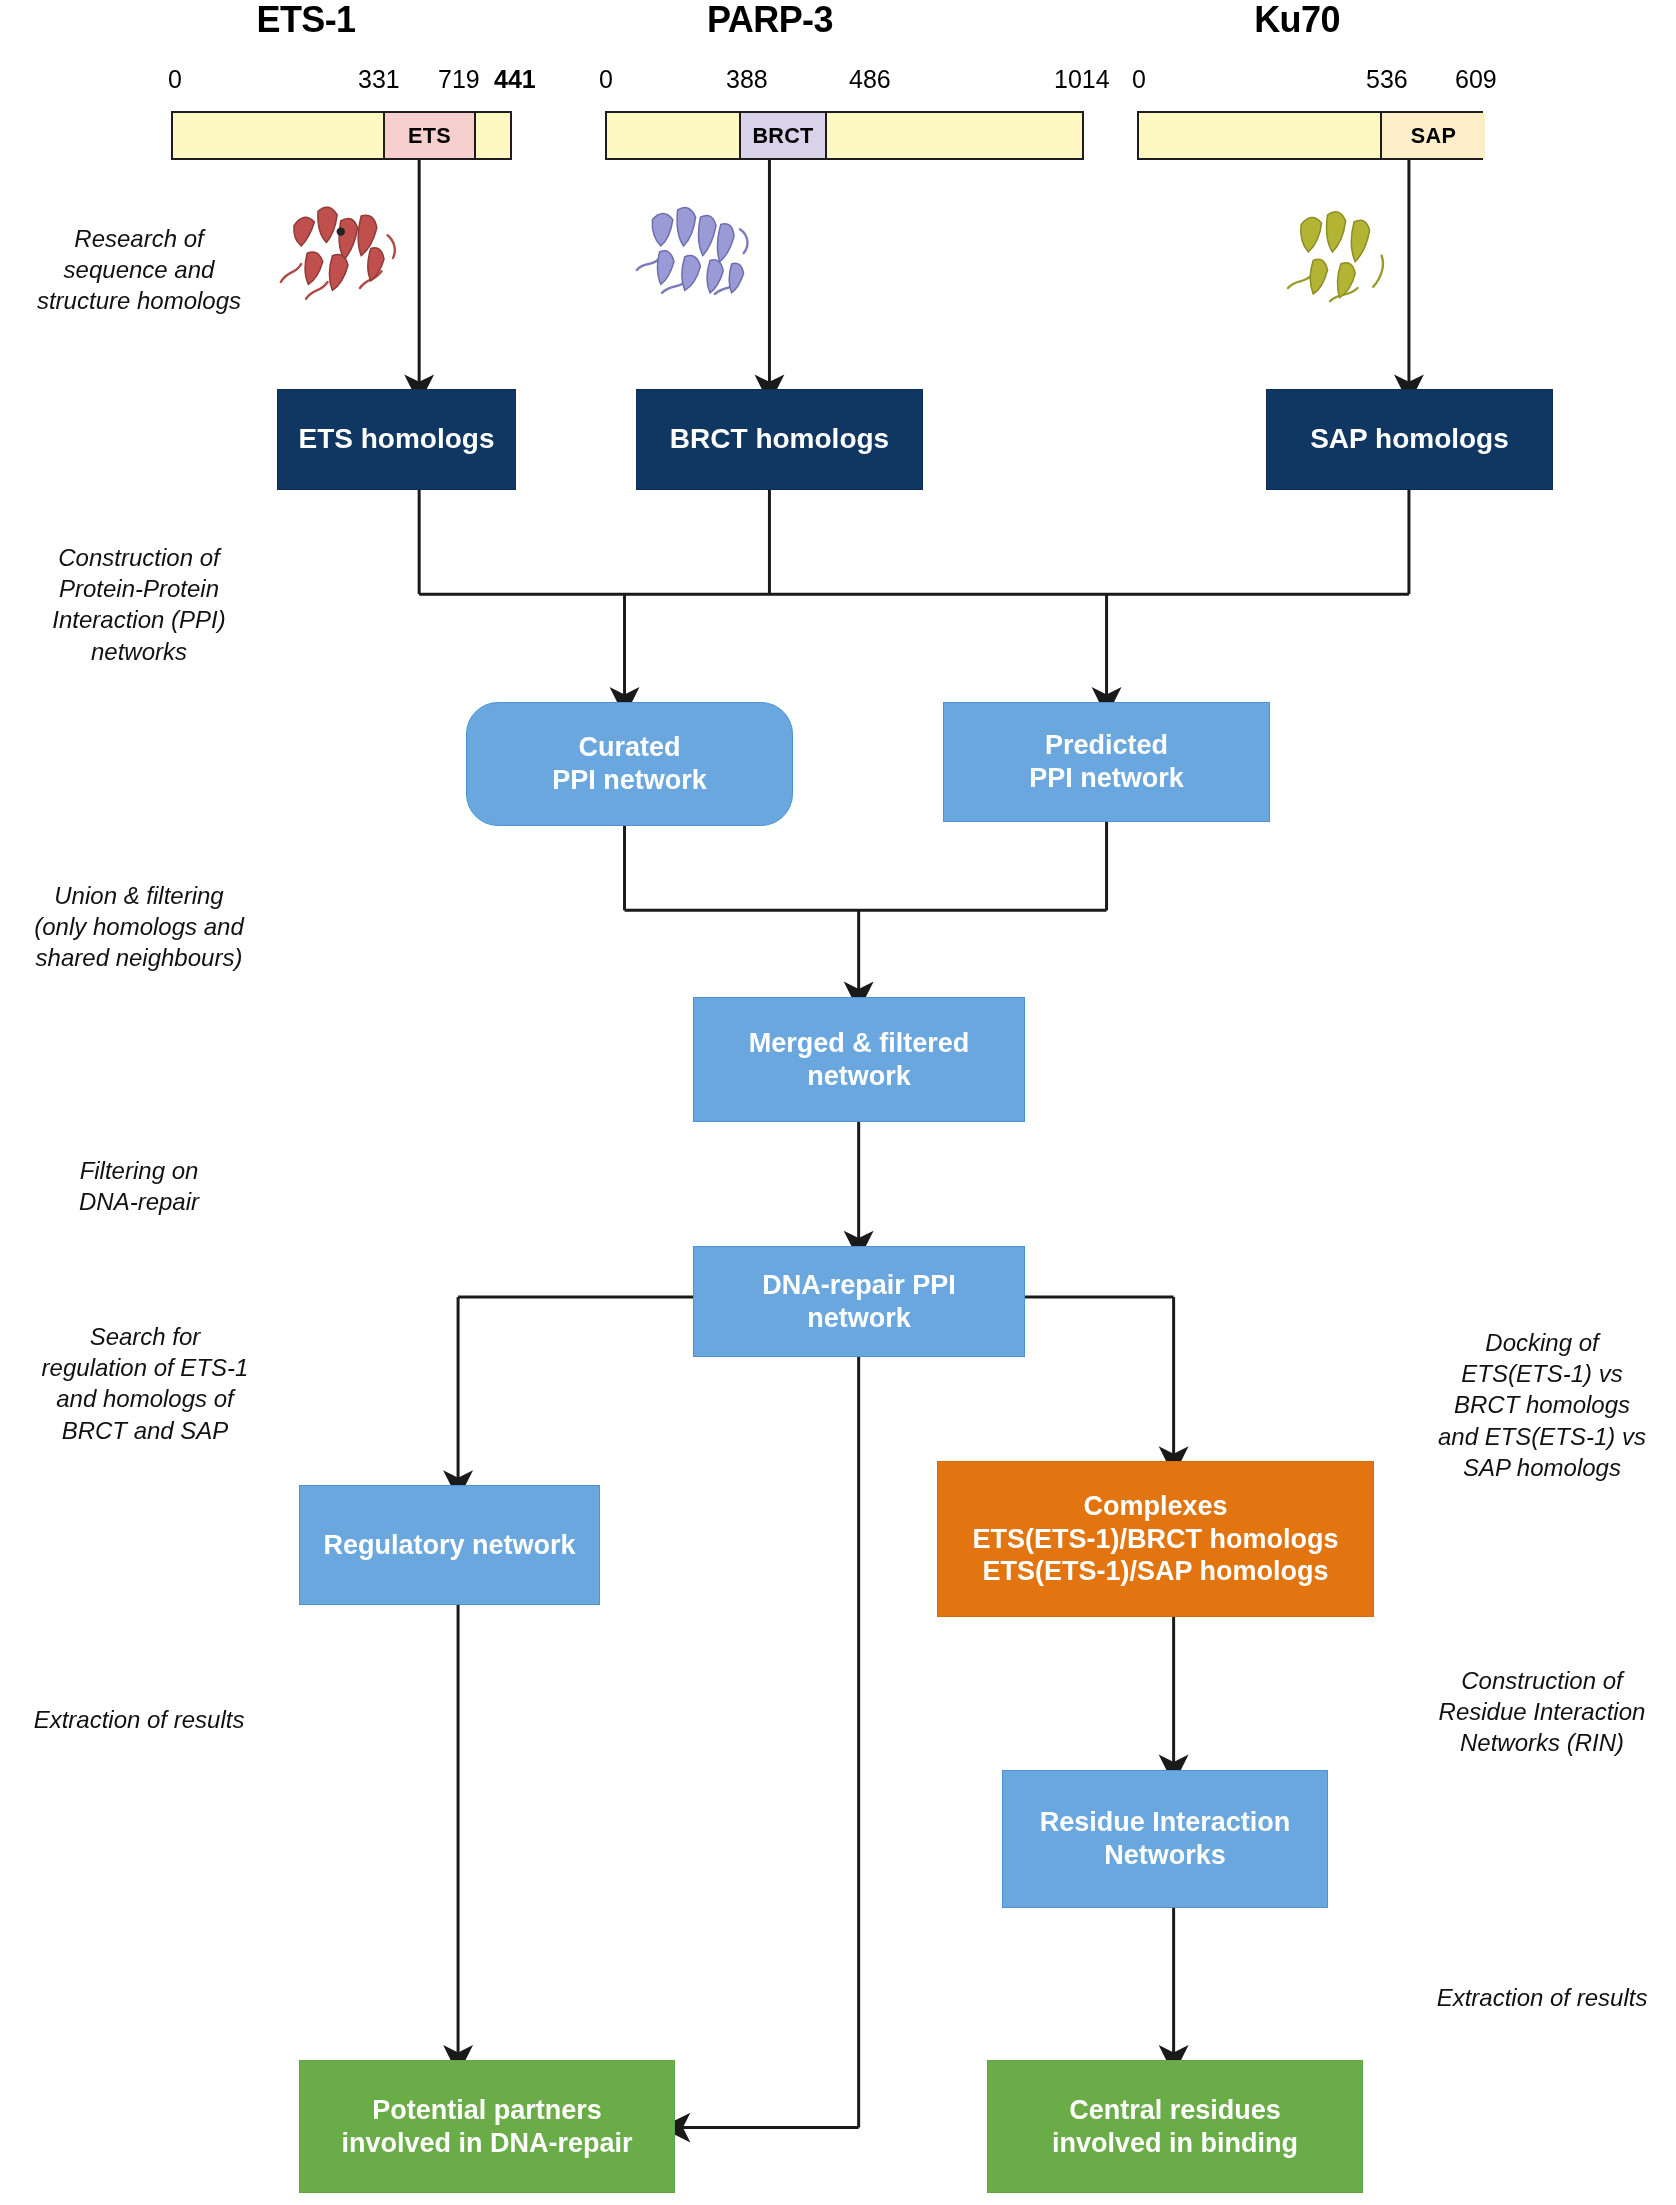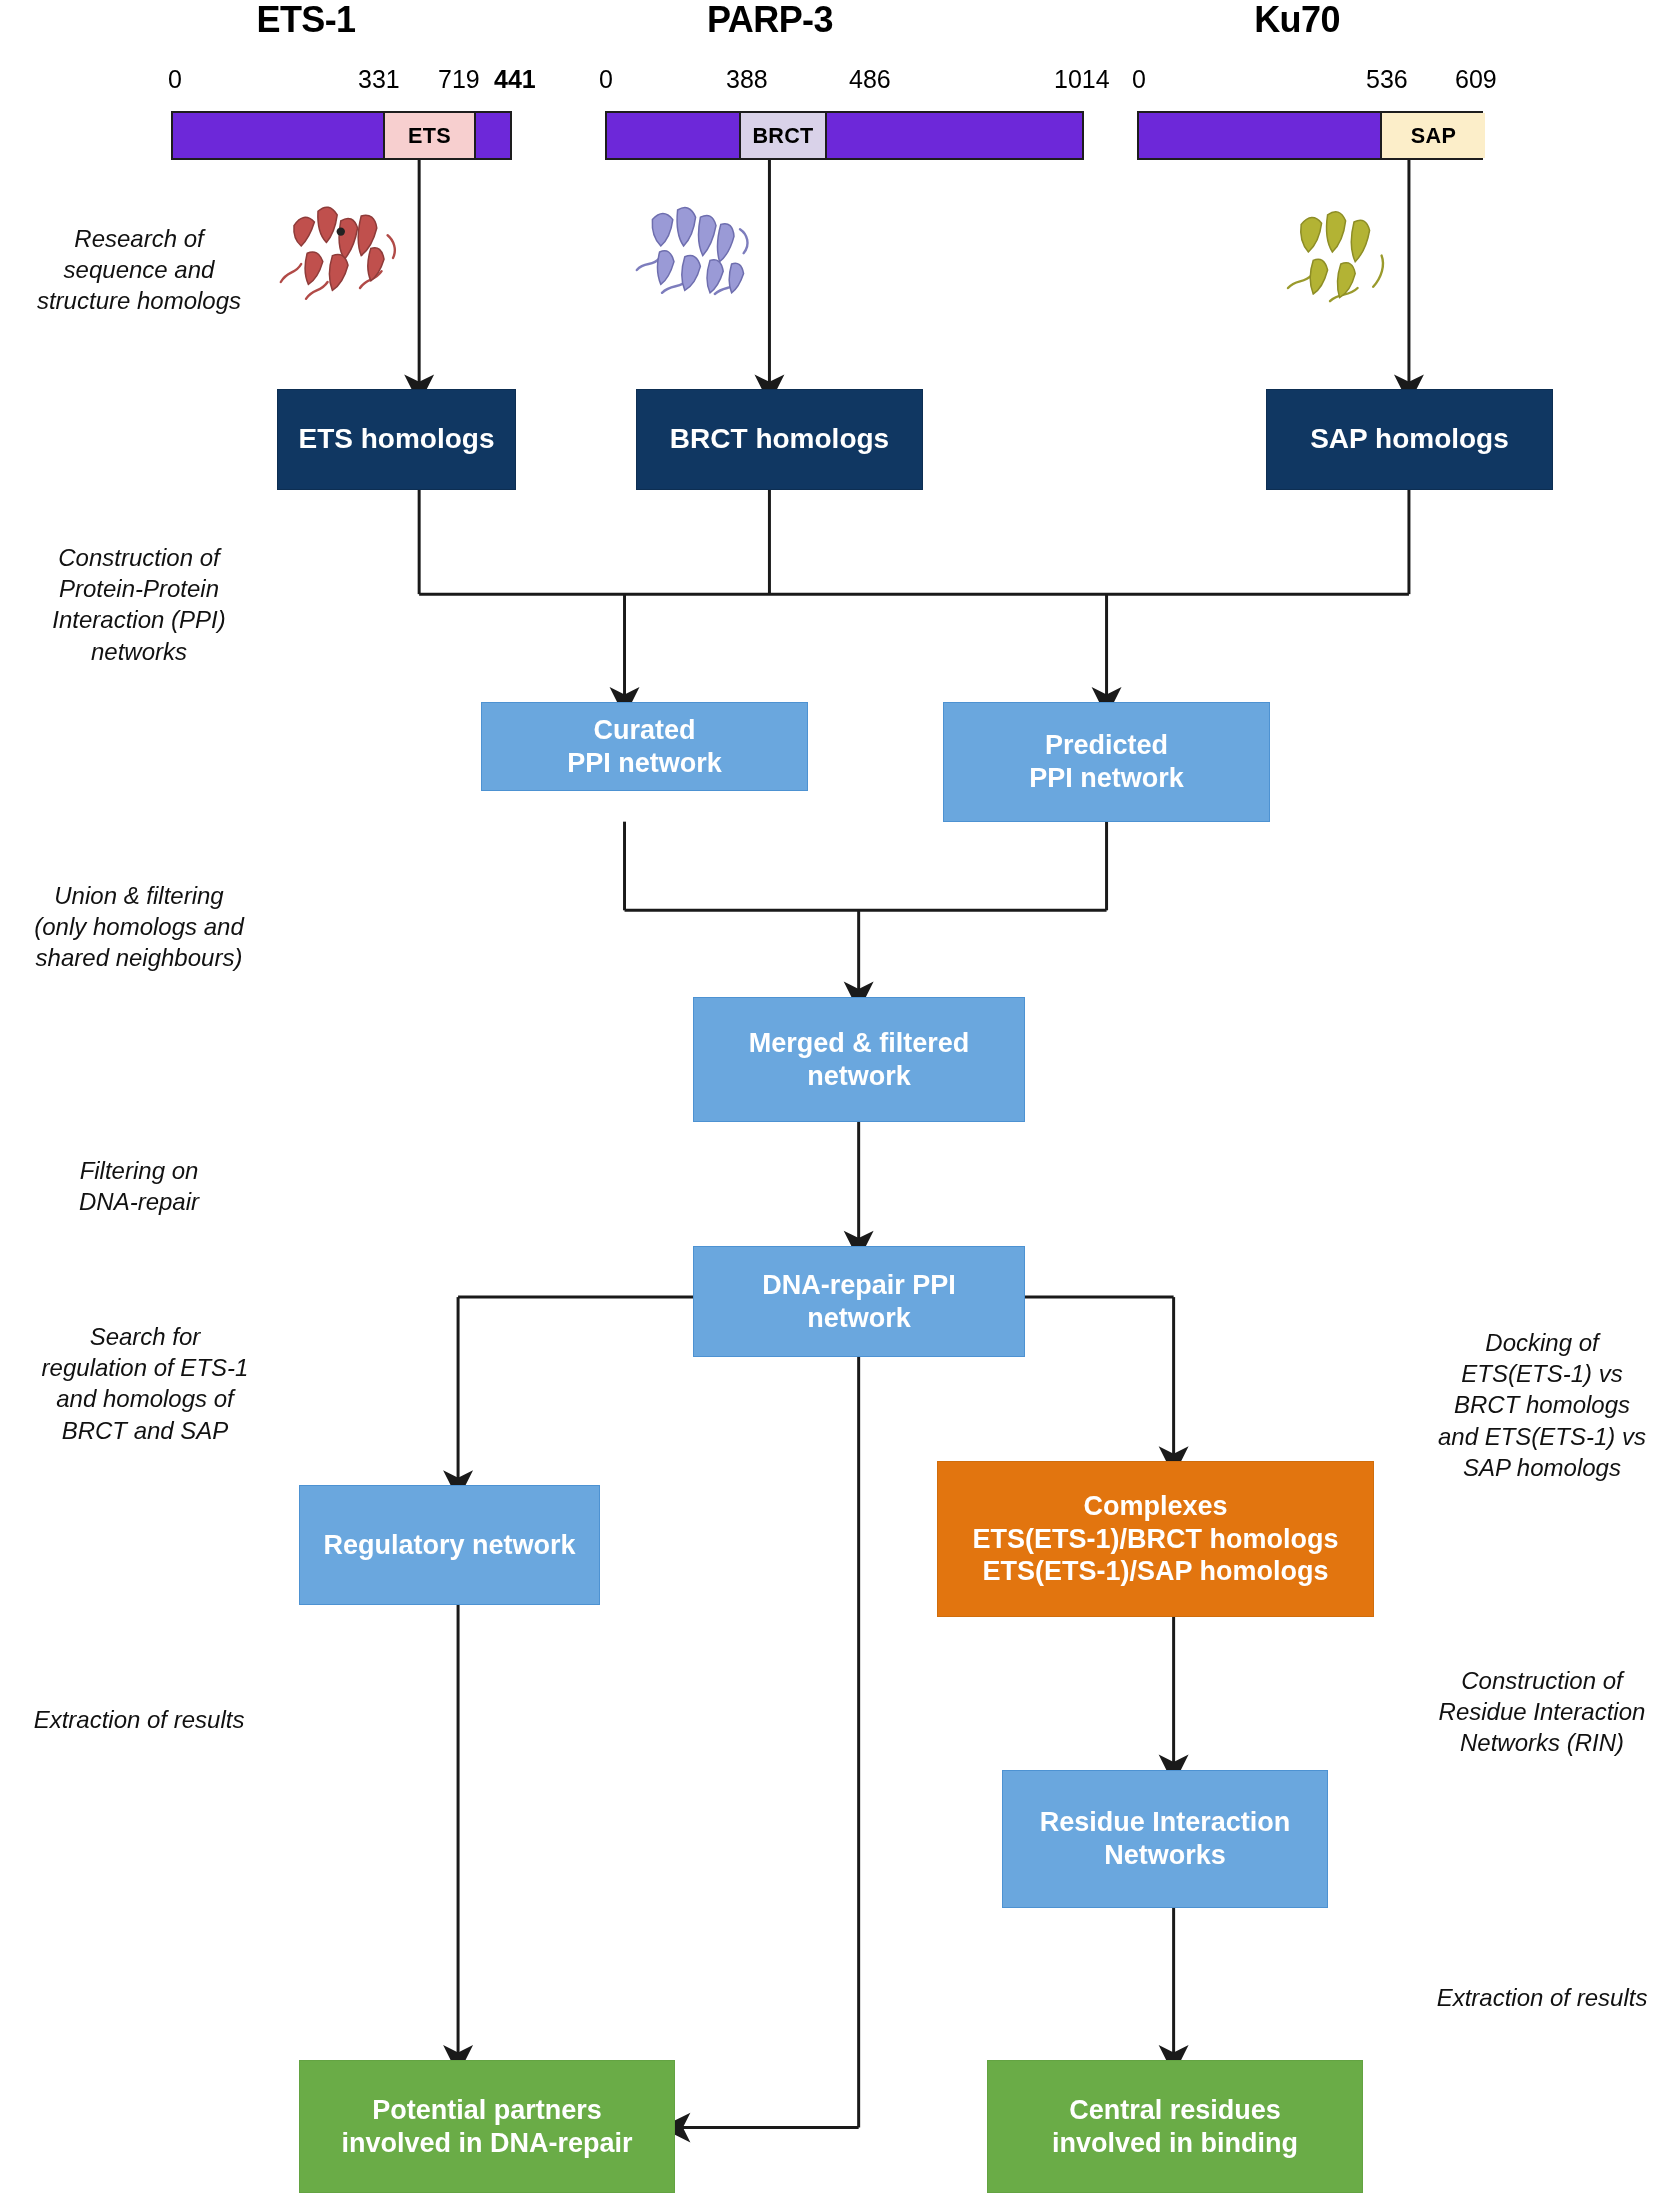--- a/index.html
+++ b/index.html
@@ -10,21 +10,21 @@
   }
   #stage{position:absolute;left:0;top:0;width:1676px;height:2205px;}
   .abs{position:absolute;box-sizing:border-box;}
 
   
   .prot-title{
     font-size:36px;font-weight:bold;text-align:center;letter-spacing:-0.6px;
   }
   .tick{position:absolute;font-size:25px;line-height:27.6px;white-space:nowrap;}
   .bar{
-    position:absolute;height:49px;border:2.4px solid #1d1d1d;background:#6d28d9;
+    position:absolute;height:49px;border:2.4px solid #1d1d1d;background:#fef9c3;
     box-sizing:border-box;display:flex;align-items:stretch;
   }
   .seg{
     position:absolute;top:0;bottom:0;box-sizing:border-box;
     display:flex;align-items:center;justify-content:center;
     font-size:21.6px;font-weight:bold;letter-spacing:0.3px;
   }
   .seg.bordered{border-left:2.4px solid #1d1d1d;border-right:2.4px solid #1d1d1d;}
 
   
@@ -230,21 +230,21 @@
 Networks (RIN)</div>
 
   <div class="note rt" style="left:1413px;top:1982px;width:258px;">Extraction of results</div>
 
   <div class="box navy" style="left:277px;top:389px;width:239px;height:101px;white-space:pre-line;">ETS homologs</div>
 
   <div class="box navy" style="left:636px;top:389px;width:287px;height:101px;white-space:pre-line;">BRCT homologs</div>
 
   <div class="box navy" style="left:1266px;top:389px;width:287px;height:101px;white-space:pre-line;">SAP homologs</div>
 
-  <div class="box blue" style="left:481px;top:702px;width:327px;height:89px;white-space:pre-line;">Curated
+  <div class="box blue" style="left:466px;top:702px;width:327px;height:124px;white-space:pre-line;border-radius:32px;">Curated
 PPI network</div>
 
   <div class="box blue" style="left:943px;top:702px;width:327px;height:120px;white-space:pre-line;">Predicted
 PPI network</div>
 
   <div class="box blue" style="left:693px;top:997px;width:332px;height:125px;white-space:pre-line;">Merged &amp; filtered
 network</div>
 
   <div class="box blue" style="left:693px;top:1246px;width:332px;height:111px;white-space:pre-line;">DNA-repair PPI
 network</div>

